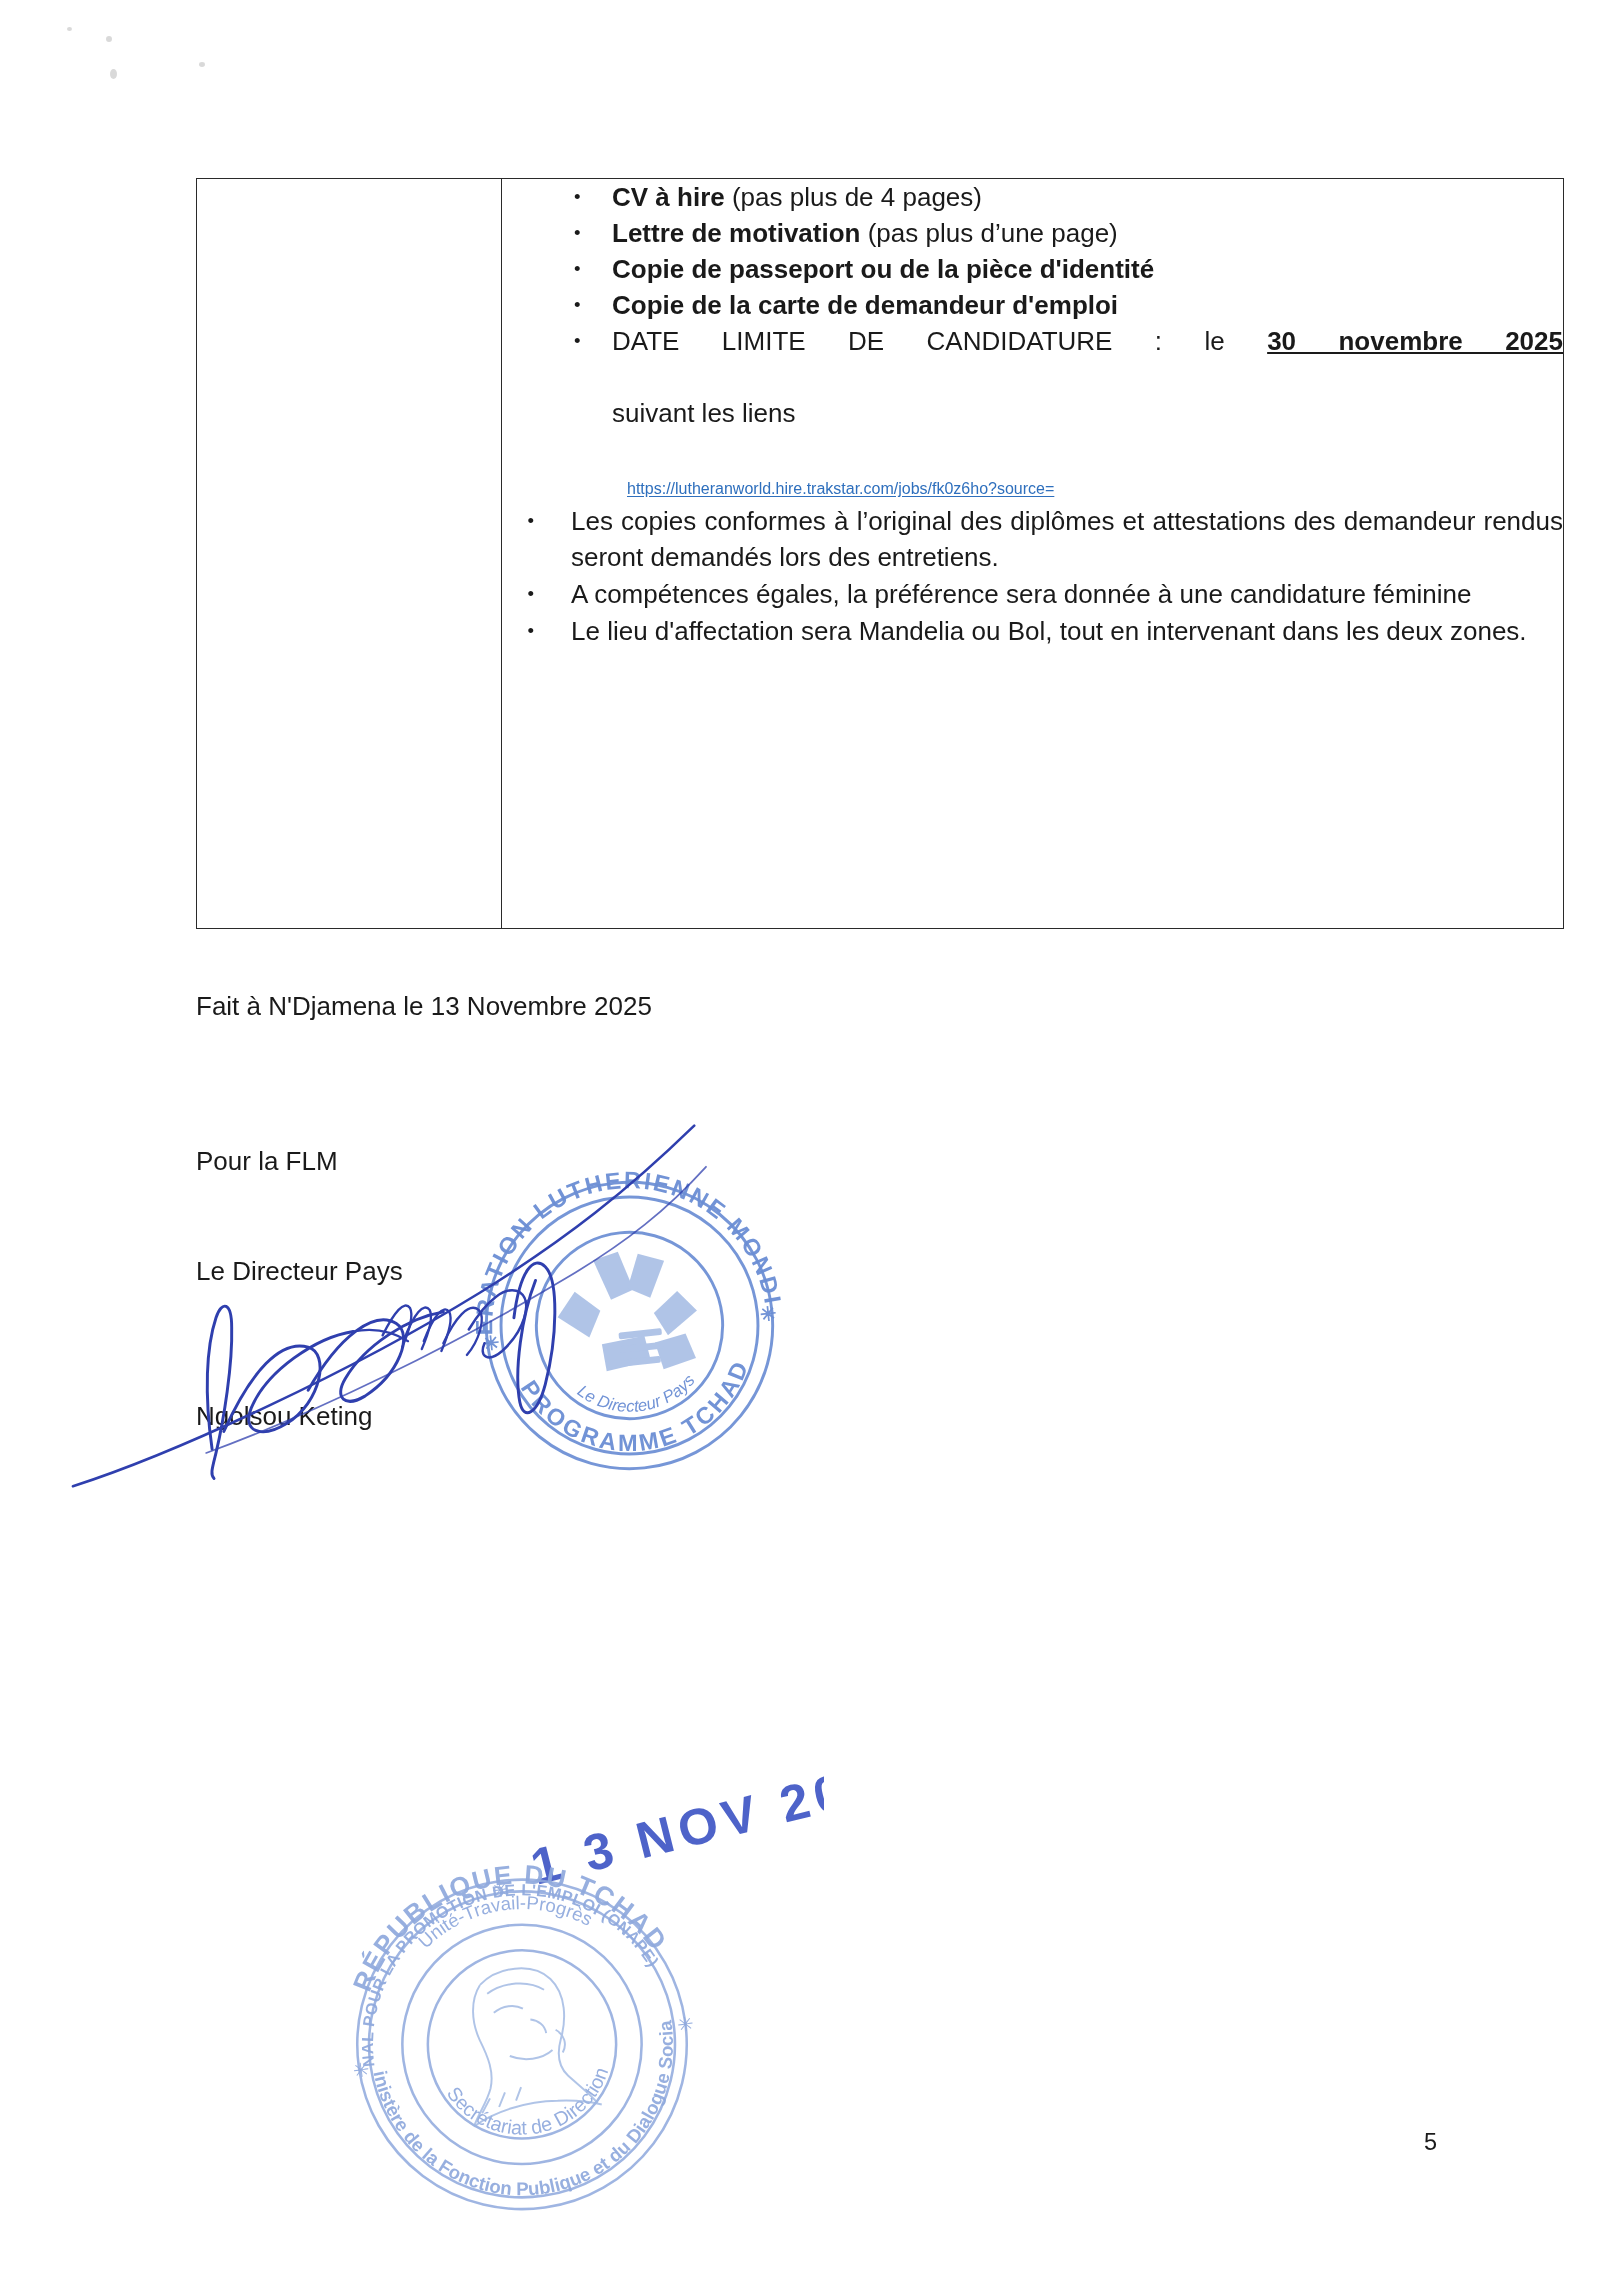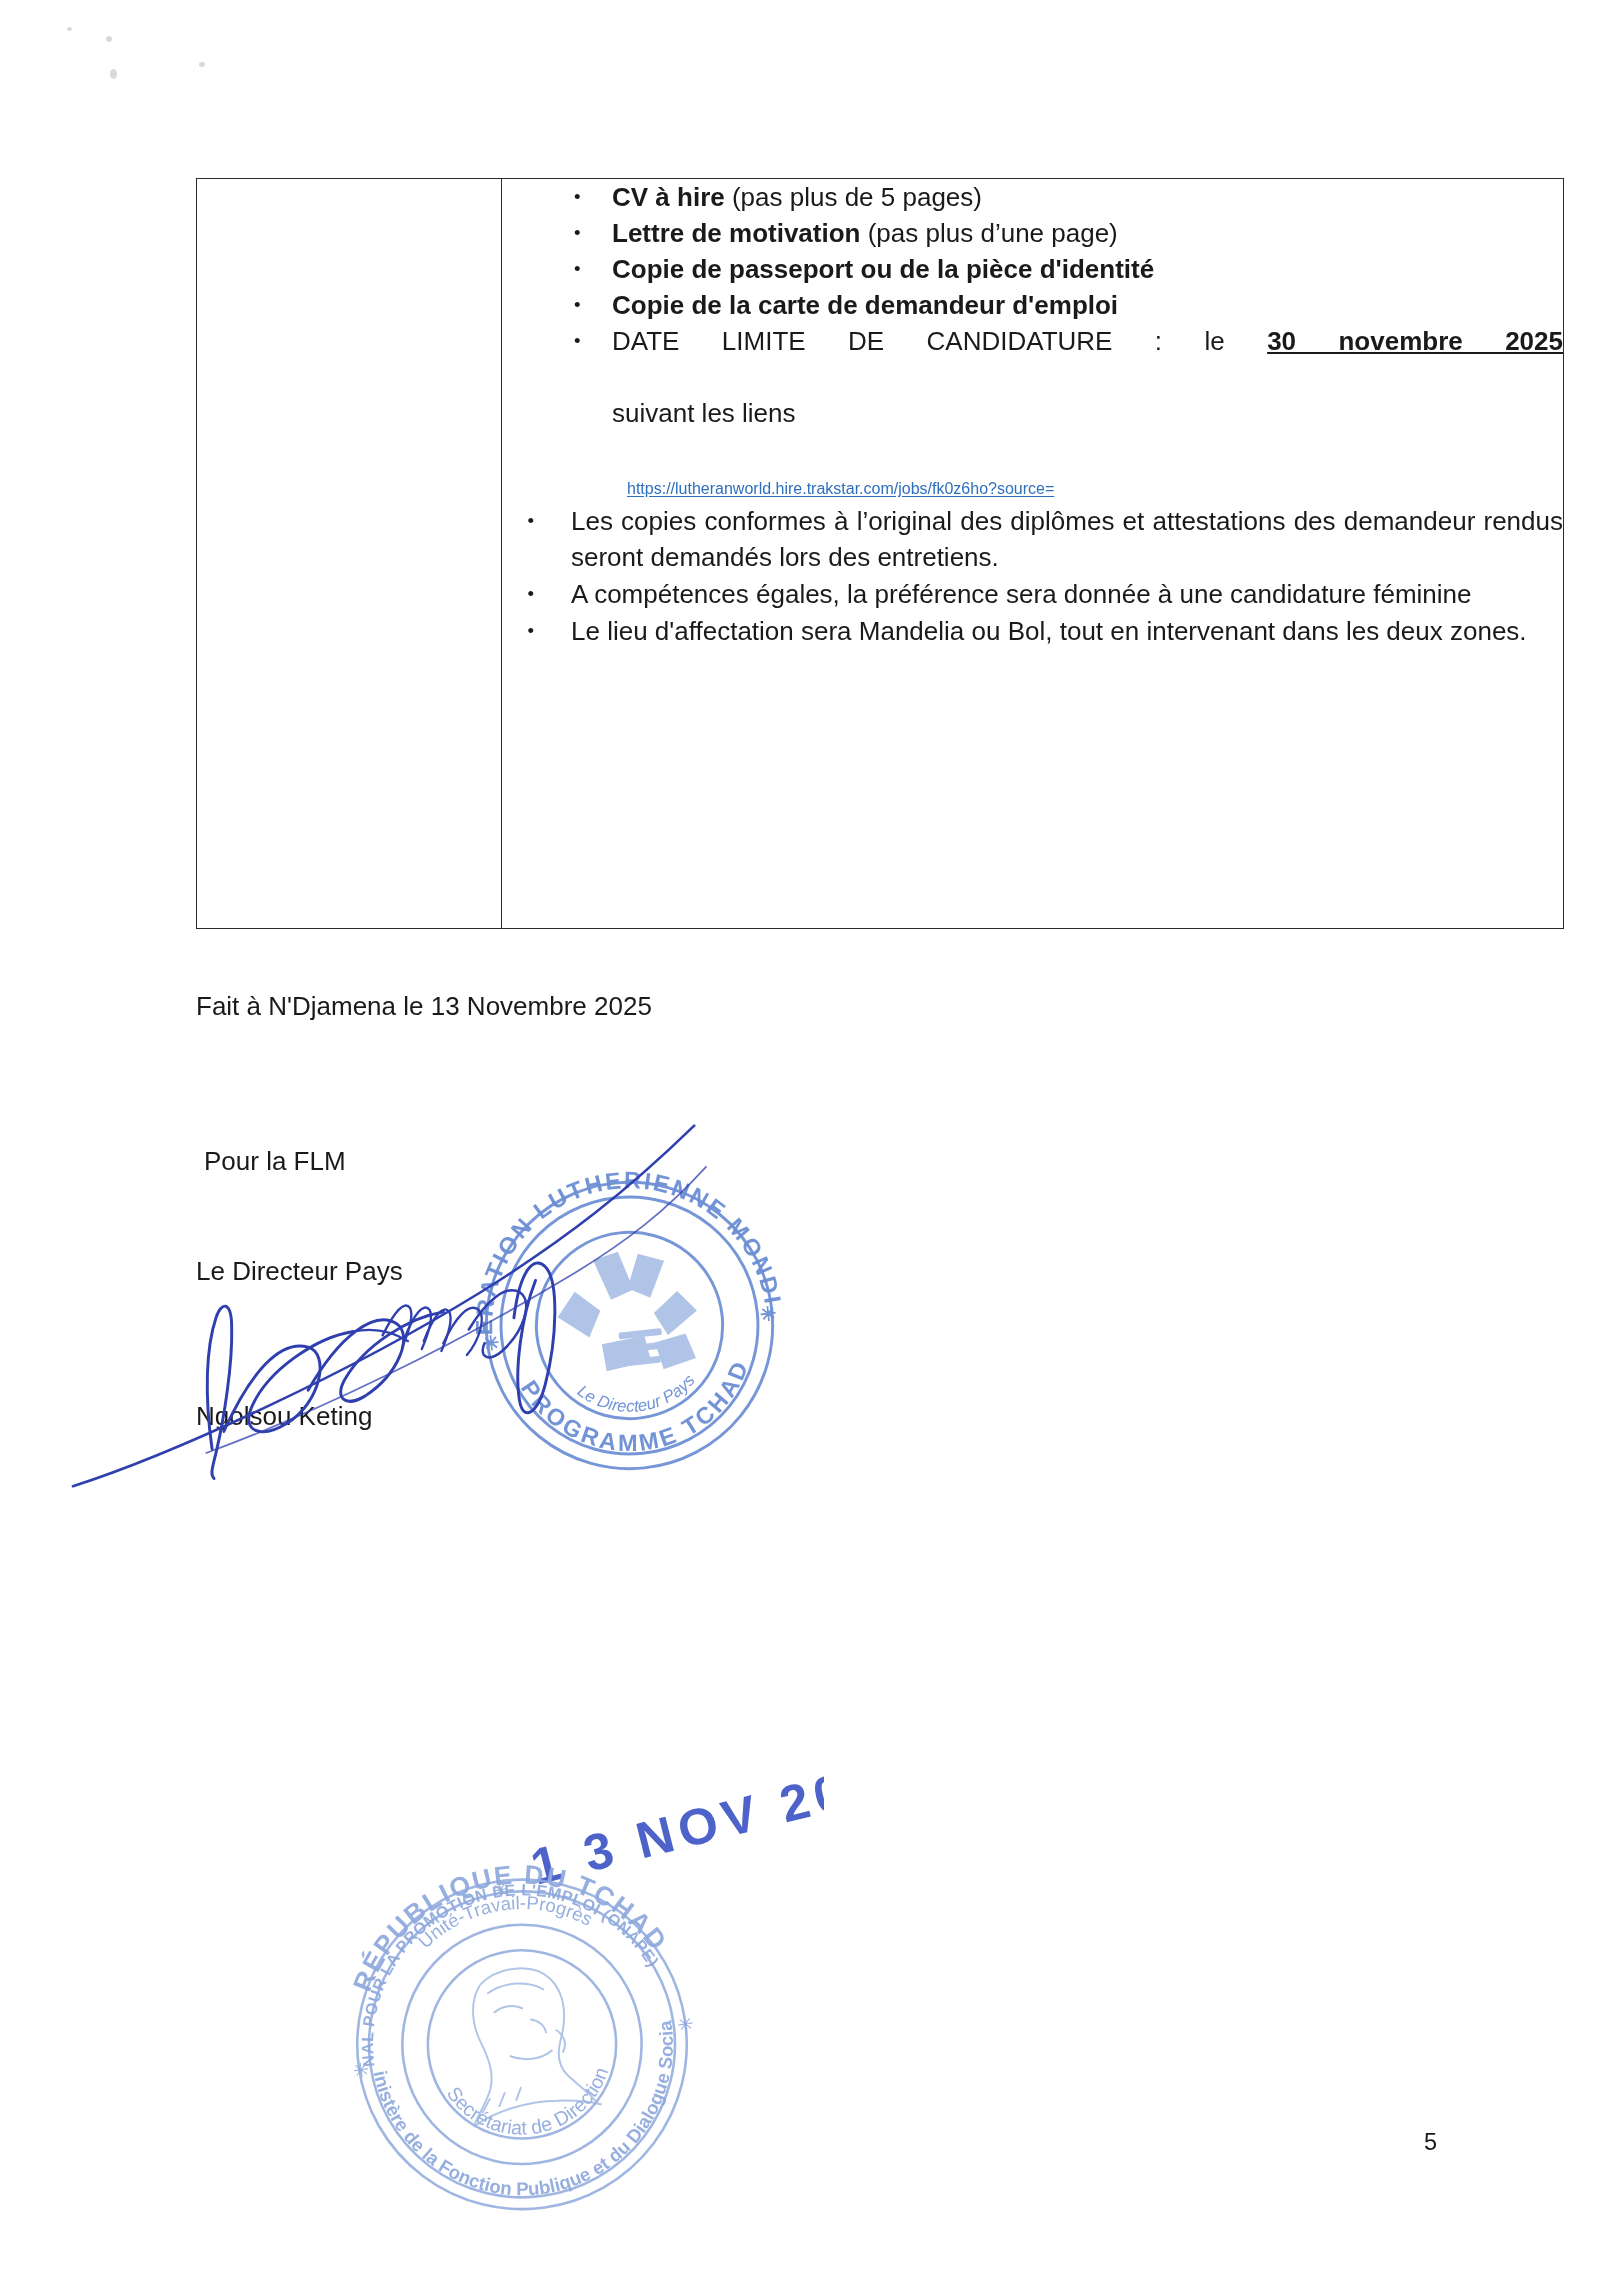--- a/index.html
+++ b/index.html
@@ -126,21 +126,21 @@
   .below {
     position: absolute;
     left: 196px;
     top: 990px;
     width: 1176px;
     font-size: 26px;
     line-height: 33px;
   }
   .below .line { margin: 0; }
   .l-place  { position: absolute; left: 0;  top: 0;   }
-  .l-pour   { position: absolute; left: 8px;  top: 155px; }
+  .l-pour   { position: absolute; left: 0;  top: 155px; }
   .l-title  { position: absolute; left: 0;  top: 265px; }
   .l-name   { position: absolute; left: 0;  top: 410px; }
 
   
   .ink {
     position: absolute;
     pointer-events: none;
   }
 
   .pageno {
@@ -162,21 +162,21 @@
   <div class="speck" style="left:199px;top:62px;width:5.9px;height:4.9px;"></div>
 
   <div class="doc-table">
 
     <div class="col-left"></div>
 
     <div class="col-right">
 
       <ul class="blist group-a">
         <li>
-          <span class="b">CV à hire</span><span> (pas plus de 5 pages)</span>
+          <span class="b">CV à hire</span><span> (pas plus de 4 pages)</span>
         </li>
         <li>
           <span class="b">Lettre de motivation</span><span> (pas plus d’une page)</span>
         </li>
         <li>
           <span class="b">Copie de passeport ou de la pièce d'identité</span><span></span>
         </li>
         <li>
           <span class="b">Copie de la carte de demandeur d'emploi</span><span></span>
         </li>

